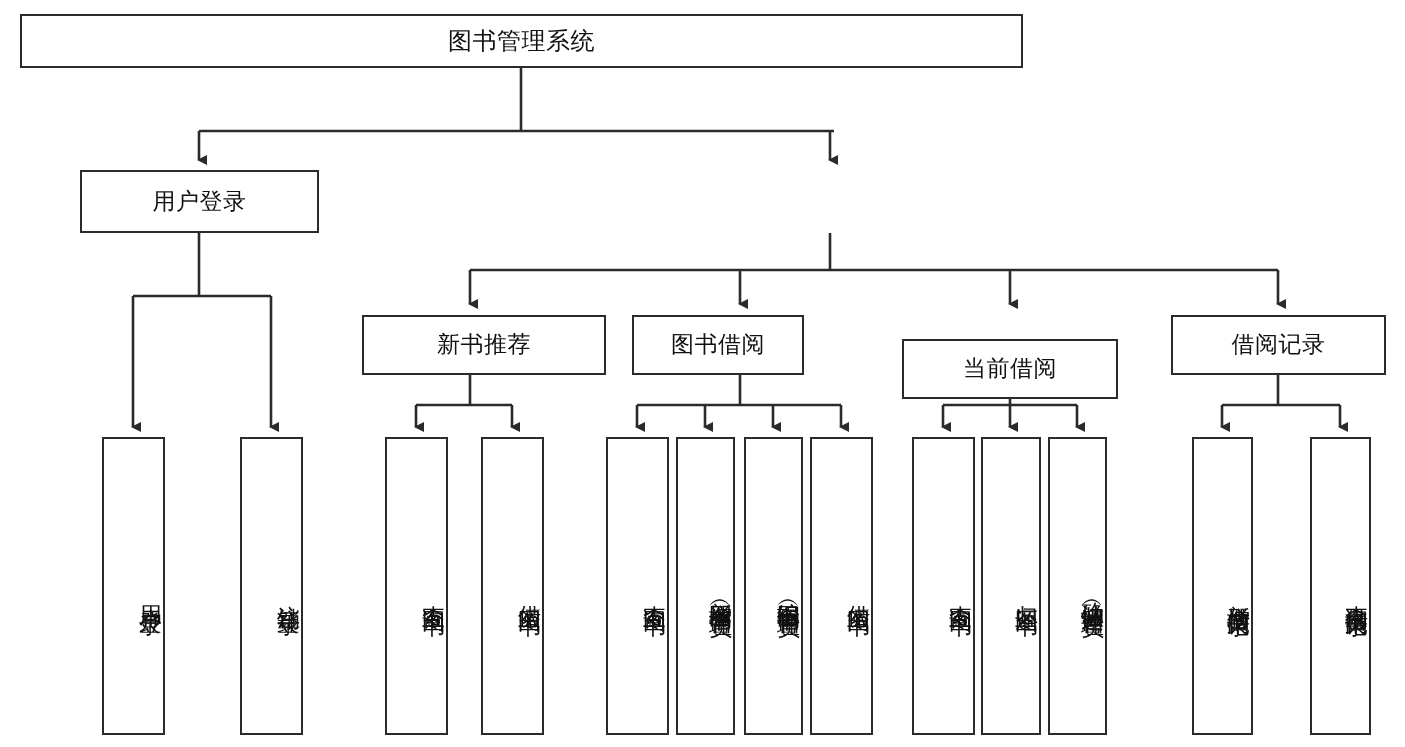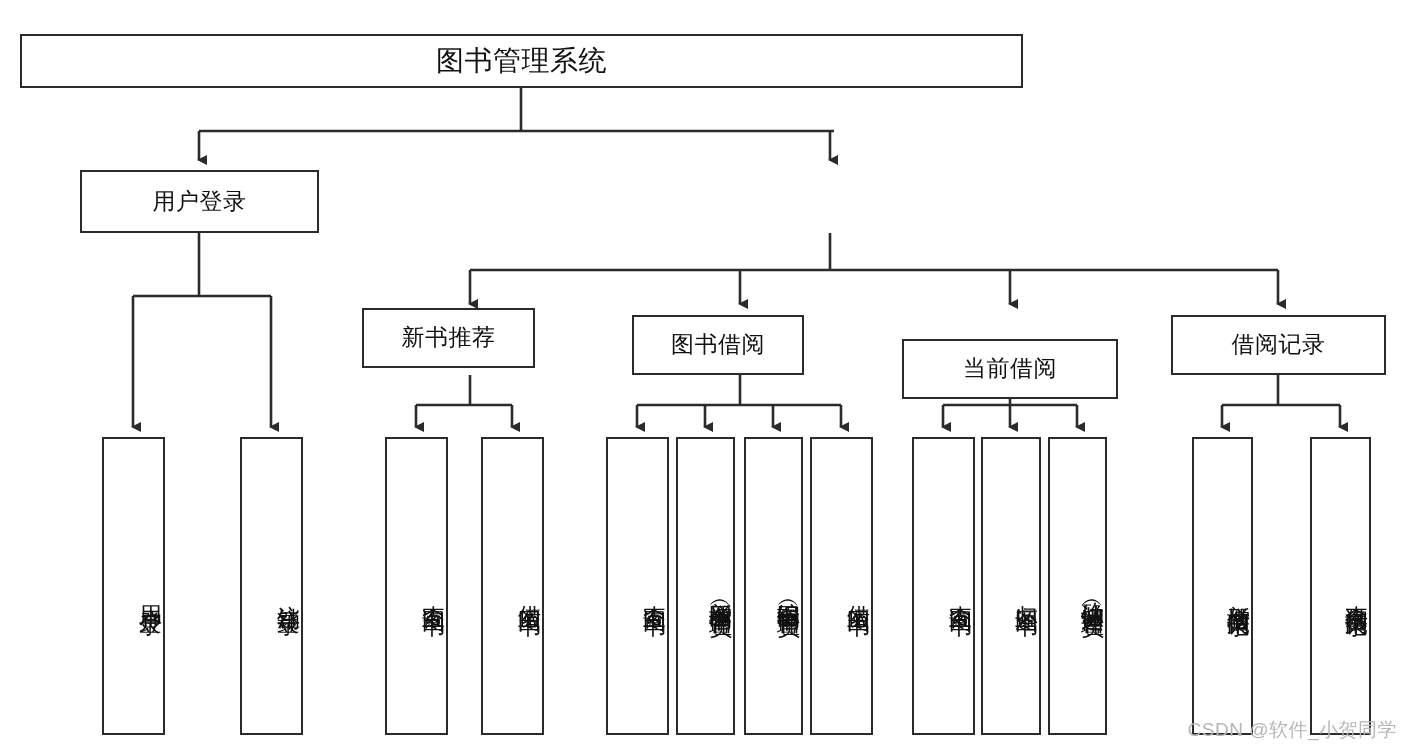--- a/index.html
+++ b/index.html
@@ -34,22 +34,21 @@
     align-items: center;
     justify-content: center;
     color: #111111;
     line-height: 1.12;
   }
   .node.horiz {
     font-size: 23px;
     letter-spacing: 0.5px;
   }
   .node.root {
-    font-size: 28px;
-    margin-top: 20px;
+    font-size: 24px;
   }
   .node.vert {
     writing-mode: vertical-rl;
     text-orientation: upright;
     font-size: 23px;
     align-items: flex-start;
     justify-content: center;
     padding-top: 14px;
     letter-spacing: 3px;
   }
@@ -128,21 +127,21 @@
   </svg>
 
   <div class="node horiz root" style="left:20px; top:14px; width:1003px; height:54px;">
     <span>图书管理系统</span>
   </div>
 
   <div class="node horiz" style="left:80px; top:170px; width:239px; height:63px;">
     <span>用户登录</span>
   </div>
 
-  <div class="node horiz" style="left:362px; top:308px; width:173px; height:60px;align-items:center;">
+  <div class="node horiz" style="left:362px; top:315px; width:244px; height:60px;align-items:center;">
     <span>新书推荐</span>
   </div>
   <div class="node horiz" style="left:632px; top:315px; width:172px; height:60px;">
     <span>图书借阅</span>
   </div>
   <div class="node horiz" style="left:902px; top:315px; width:216px; height:60px;margin-top:24px;">
     <span>当前借阅</span>
   </div>
   <div class="node horiz" style="left:1171px; top:315px; width:215px; height:60px;">
     <span>借阅记录</span>
@@ -185,15 +184,14 @@
     <span class="vlabel">确认归还（管理员）</span>
   </div>
 
   <div class="node vert tall" style="left:1192px; top:437px; width:61px; height:298px;">
     <span class="vlabel">新增借阅记录</span>
   </div>
   <div class="node vert tall" style="left:1310px; top:437px; width:61px; height:298px;">
     <span class="vlabel">查询借阅记录</span>
   </div>
 
-  <div class="watermark">CSDN @软件_小贺同学</div>
 
 </div>
 
 </body></html>

